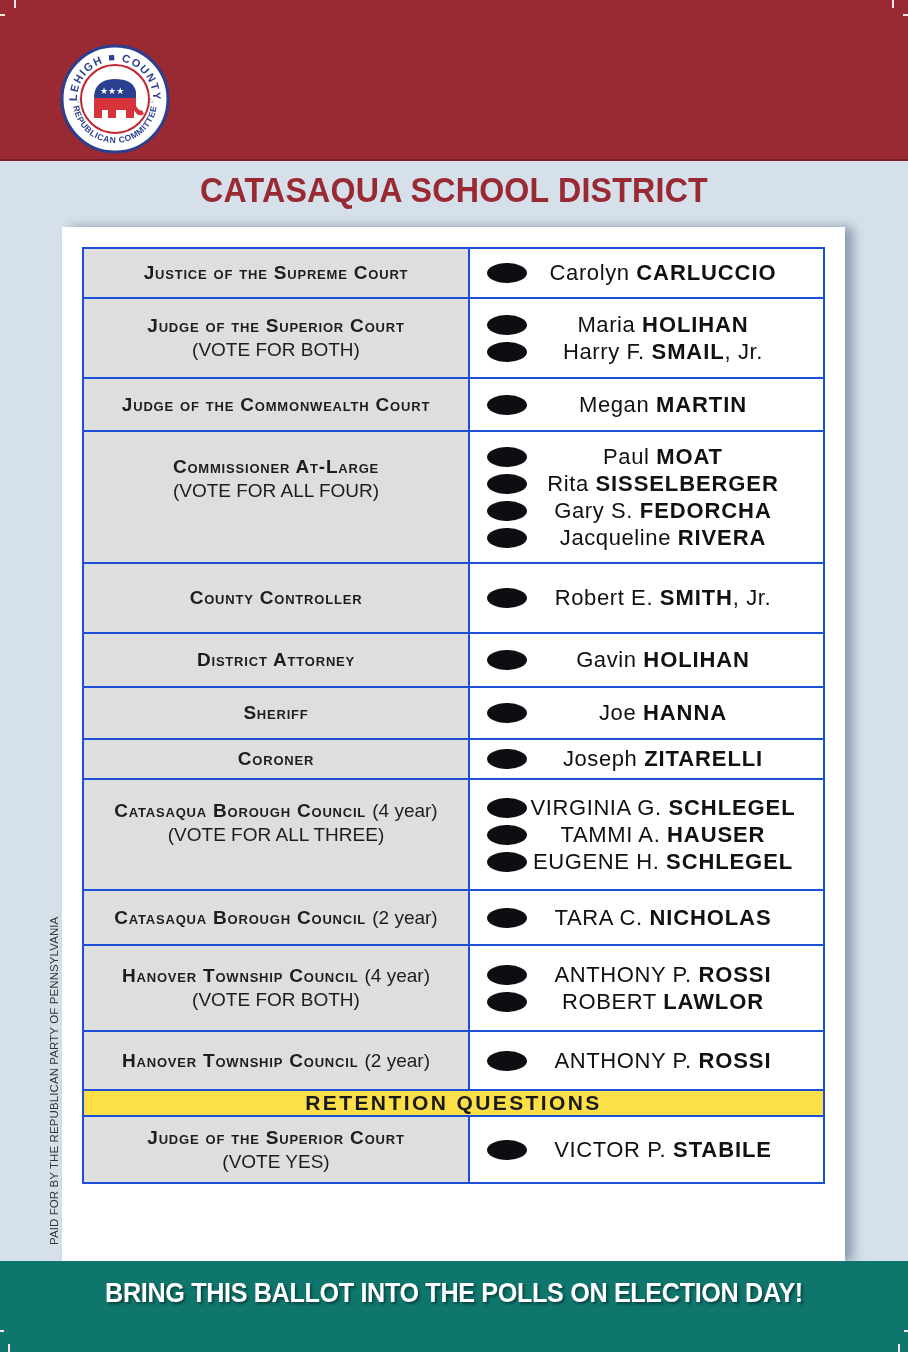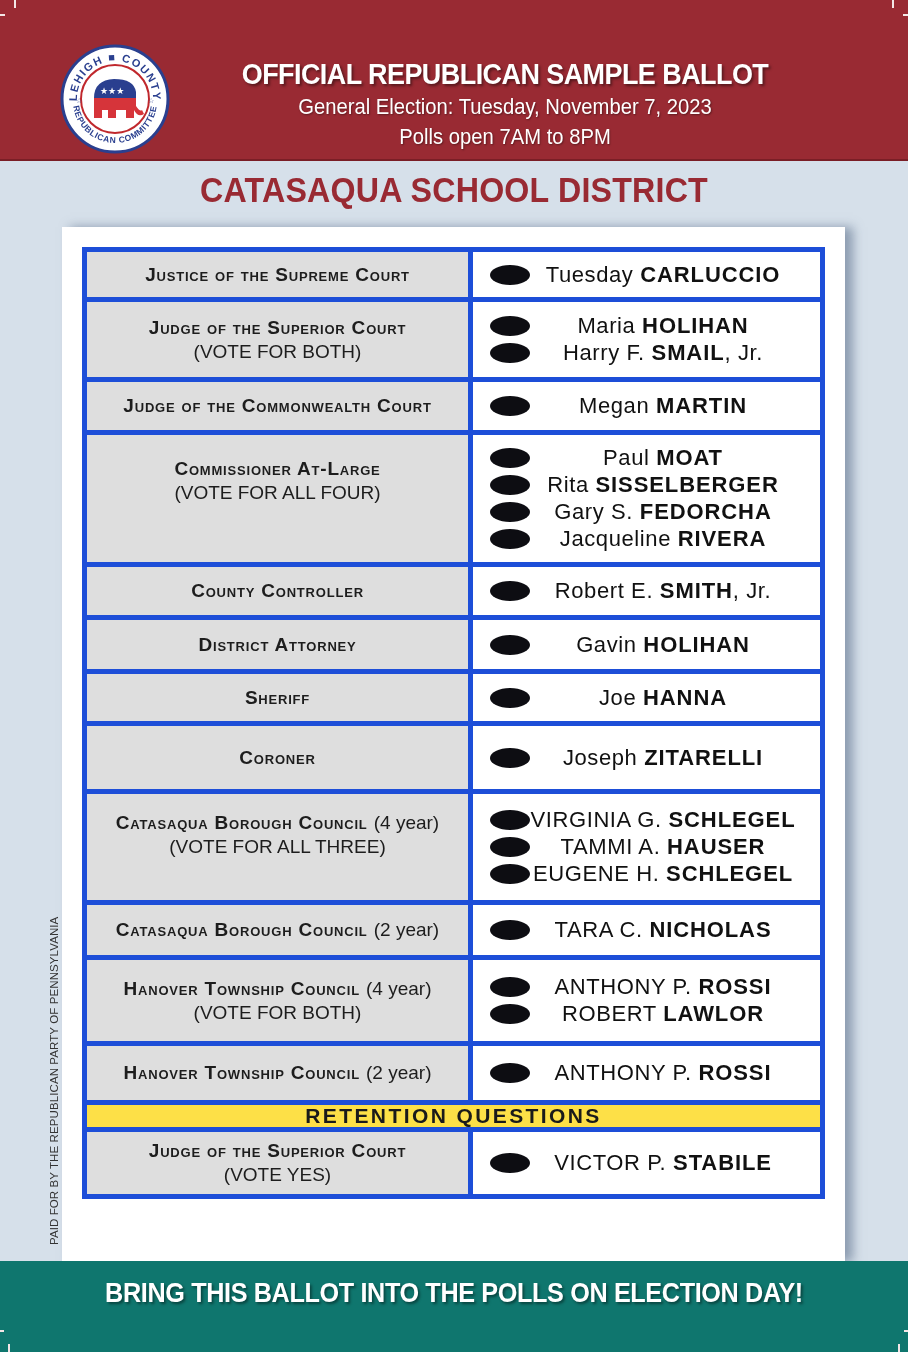--- a/index.html
+++ b/index.html
@@ -51,21 +51,21 @@
     position: absolute; left: 48px; top: 1245px;
     transform-origin: 0 0; transform: rotate(-90deg);
     white-space: nowrap; font-family: "Liberation Sans", sans-serif;
     font-size: 11.5px; color: #333; letter-spacing: 0.1px;
   }
   table.ballot {
     position: absolute; left: 82px; top: 247px; width: 743px;
     border-collapse: collapse;
   }
   table.ballot td {
-    border: 5px solid #1d4ed8;
+    border: 2px solid #1d4ed8;
     vertical-align: middle;
   }
   td.office {
     width: 386px; background: #dedede; text-align: center;
     font-family: "Liberation Sans", sans-serif;
     padding: 4px 6px; font-size: 19px; color: #1d1d1d;
   }
   .office-name {
     font-variant: small-caps; font-weight: 700; letter-spacing: 0.8px;
     display: block; line-height: 24px;
@@ -125,44 +125,39 @@
         <textPath href="#arcBot" startOffset="50%" text-anchor="middle">REPUBLICAN COMMITTEE</textPath>
       </text>
       <text x="16" y="59" font-size="7" fill="#2a3f8f">☆</text>
       <text x="88" y="59" font-size="7" fill="#2a3f8f">☆</text>
       <path d="M34 54 Q34 36 54 35 Q74 35 76 48 L76 54 Z" fill="#2a3f8f"></path>
       <text x="40" y="50" font-size="9" fill="#ffffff" font-family="DejaVu Sans, sans-serif">★★★</text>
       <path d="M34 54 L76 54 L76 62 Q80 68 82 66 L84 70 Q78 74 74 66 L74 74 L66 74 L66 66 L56 66 L56 74 L48 74 L48 66 L42 66 L42 74 L34 74 Z" fill="#d6343a"></path>
     </svg>
   </div>
 
-  <div class="header-text">
-    <div class="header-title">OFFICIAL REPUBLICAN SAMPLE BALLOT</div>
-    <div class="header-sub">General Election: Tuesday, November 7, 2023</div>
-    <div class="header-sub">Polls open 7AM to 8PM</div>
-  </div>
 </div>
 
 <div class="district">CATASAQUA SCHOOL DISTRICT</div>
 
 <div class="card"></div>
 
 <div class="paid-for">PAID FOR BY THE REPUBLICAN PARTY OF PENNSYLVANIA</div>
 
 <table class="ballot">
   <tbody>
 
     <tr style="height:50px;">
       <td class="office">
         <span class="office-name">Justice of the Supreme Court</span>
       </td>
       <td class="cands">
         <div class="cand">
           <span class="bubble"></span>
-          <span class="cand-name"><span class="first">Tuesday</span> <span class="last">CARLUCCIO</span><span></span></span>
+          <span class="cand-name"><span class="first">Carolyn</span> <span class="last">CARLUCCIO</span><span></span></span>
         </div>
       </td>
     </tr>
 
     <tr style="height:80px;">
       <td class="office">
         <span class="office-name">Judge of the Superior Court</span>
         <span class="office-note">(VOTE FOR BOTH)</span>
       </td>
       <td class="cands">
@@ -207,21 +202,21 @@
           <span class="bubble"></span>
           <span class="cand-name"><span class="first">Gary S.</span> <span class="last">FEDORCHA</span><span></span></span>
         </div>
         <div class="cand">
           <span class="bubble"></span>
           <span class="cand-name"><span class="first">Jacqueline</span> <span class="last">RIVERA</span><span></span></span>
         </div>
       </td>
     </tr>
 
-    <tr style="height:53px;border-radius:18px;">
+    <tr style="height:70px;border-radius:18px;">
       <td class="office">
         <span class="office-name">County Controller</span>
       </td>
       <td class="cands">
         <div class="cand">
           <span class="bubble"></span>
           <span class="cand-name"><span class="first">Robert E.</span> <span class="last">SMITH</span><span>, Jr.</span></span>
         </div>
       </td>
     </tr>
@@ -243,21 +238,21 @@
         <span class="office-name">Sheriff</span>
       </td>
       <td class="cands">
         <div class="cand">
           <span class="bubble"></span>
           <span class="cand-name"><span class="first">Joe</span> <span class="last">HANNA</span><span></span></span>
         </div>
       </td>
     </tr>
 
-    <tr style="height:68px;">
+    <tr style="height:40px;">
       <td class="office">
         <span class="office-name">Coroner</span>
       </td>
       <td class="cands">
         <div class="cand">
           <span class="bubble"></span>
           <span class="cand-name"><span class="first">Joseph</span> <span class="last">ZITARELLI</span><span></span></span>
         </div>
       </td>
     </tr>

